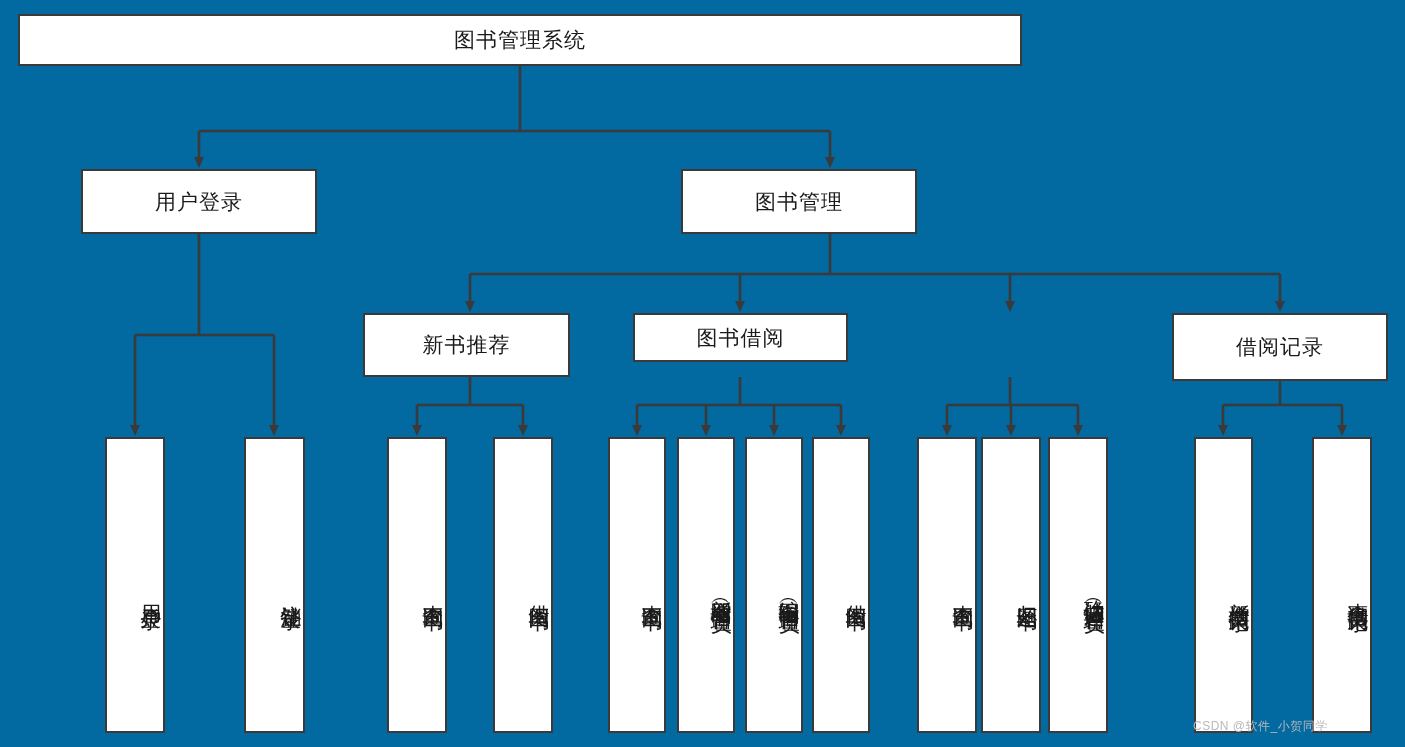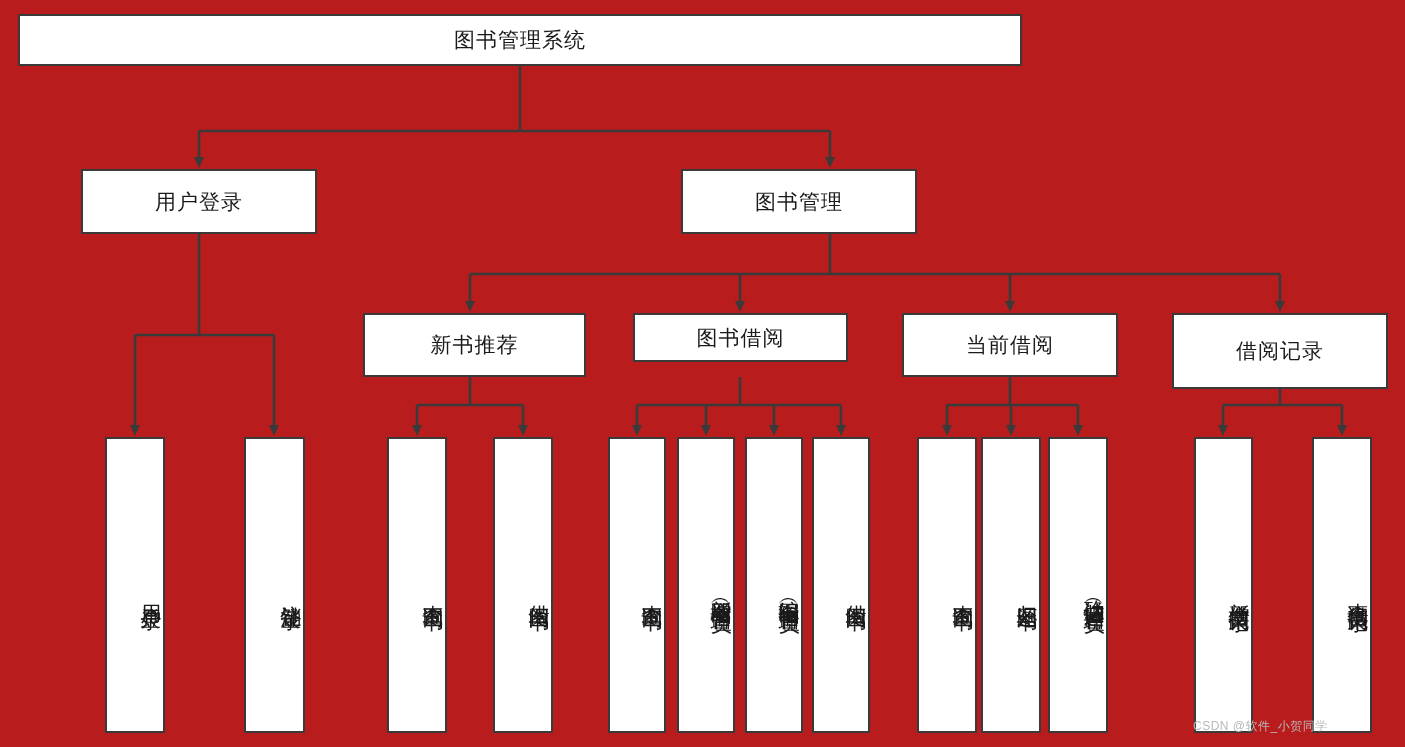--- a/index.html
+++ b/index.html
@@ -4,21 +4,21 @@
 <style>
   html,body{margin:0;padding:0;background:#ffffff;}
   body{
     font-family:"Liberation Sans","DejaVu Sans",sans-serif;
     color:#1a1a1a;
   }
   #canvas{
     position:relative;
     width:1405px;
     height:747px;
-    background:#b91c1c;
+    background:#0369a1;
     overflow:hidden;
   }
   svg#edges{
     position:absolute;
     left:0;top:0;
     width:1405px;height:747px;
     pointer-events:none;
   }
   .node{
     position:absolute;
@@ -118,30 +118,27 @@
     <span>图书管理系统</span>
   </div>
 
   <div class="node horiz" style="left:81px;top:169px;width:236px;height:65px;">
     <span>用户登录</span>
   </div>
   <div class="node horiz" style="left:681px;top:169px;width:236px;height:65px;">
     <span>图书管理</span>
   </div>
 
-  <div class="node horiz" style="left:363px;top:313px;width:223px;height:64px;">
+  <div class="node horiz" style="left:363px;top:313px;width:207px;height:64px;">
     <span>新书推荐</span>
   </div>
   <div class="node horiz" style="left:633px;top:313px;width:215px;height:49px;">
     <span>图书借阅</span>
   </div>
-  <div class="node horiz" style="left:902px;top:313px;width:216px;height:64px;">
-    <span>当前借阅</span>
-  </div>
-  <div class="node horiz" style="left:1172px;top:313px;width:216px;height:76px;text-align:center;">
+  <div class="node horiz" style="left:1172px;top:313px;width:216px;height:68px;text-align:center;">
     <span>借阅记录</span>
   </div>
 
   <div class="node vert" style="left:105px;top:437px;width:60px;height:296px;">
     <span>用户登录</span>
   </div>
   <div class="node vert" style="left:244px;top:437px;width:61px;height:296px;">
     <span>注销登录</span>
   </div>
 

